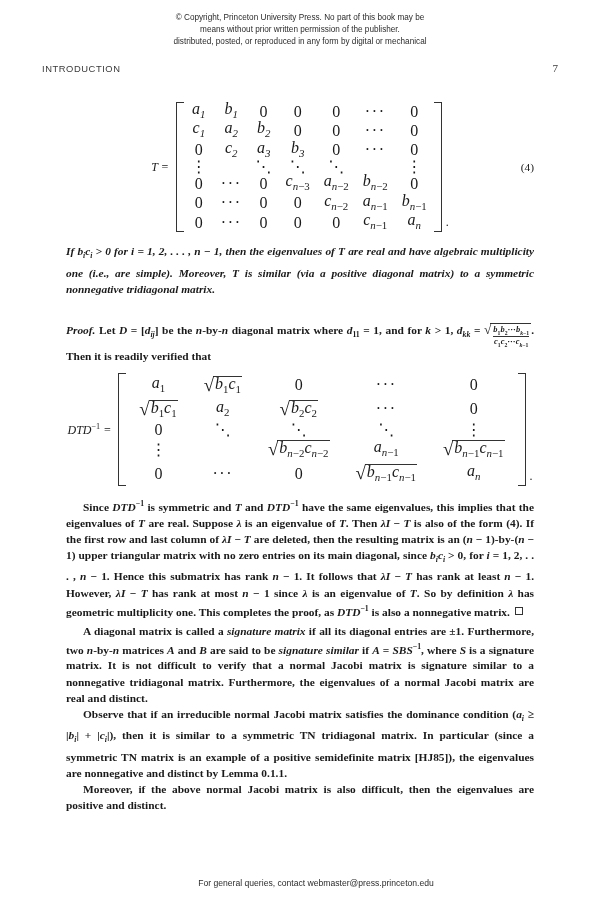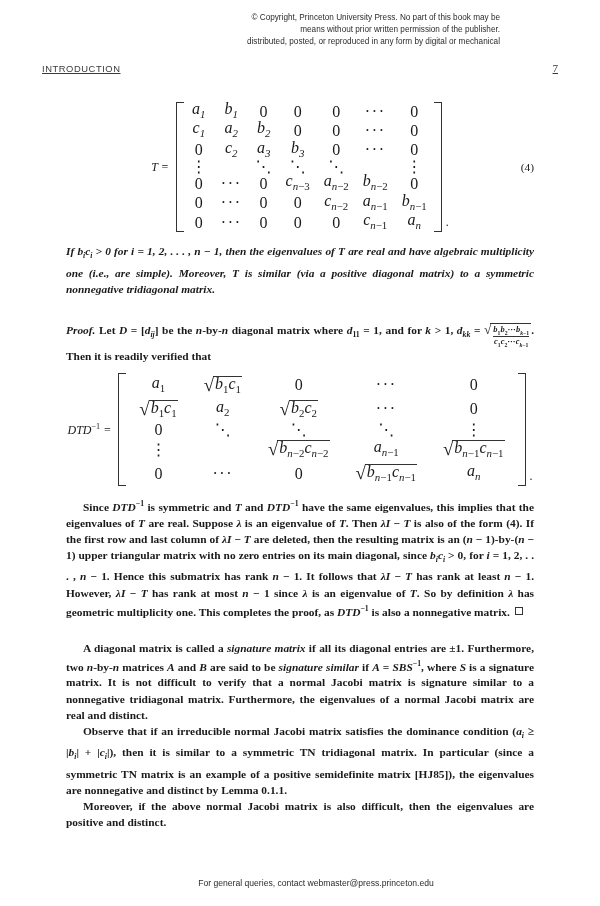--- a/index.html
+++ b/index.html
@@ -21,42 +21,41 @@
     width: 600px;
     height: 906px;
   }
 
   
   .copyright {
     position: absolute;
     top: 12px;
     left: 100px;
     width: 400px;
-    text-align: right;
+    text-align: center;
     font-family: "Liberation Sans", "DejaVu Sans", sans-serif;
     font-size: 8.2px;
     line-height: 12.2px;
     color: #2b2b2b;
   }
 
   
   .runhead {
     position: absolute;
     top: 62px;
     left: 42px;
     right: 42px;
     height: 14px;
     font-family: "Liberation Sans", "DejaVu Sans", sans-serif;
     font-size: 9.4px;
     letter-spacing: 0.55px;
     color: #3a3a3a;
     display: flex;
     justify-content: space-between;
     align-items: baseline;
-    text-decoration: underline;
   }
   .runhead .folio {
     font-family: "Liberation Serif", "DejaVu Serif", serif;
     font-size: 11px;
     letter-spacing: 0;
   }
 
   
   .col {
     position: absolute;
@@ -388,21 +387,21 @@
       for <span class="m">i</span> = 1, 2, . . . , <span class="m">n</span> − 1.
       Hence this submatrix has rank <span class="m">n</span> − 1. It follows that
       <span class="m">λI</span> − <span class="m">T</span> has rank at least
       <span class="m">n</span> − 1. However, <span class="m">λI</span> − <span class="m">T</span>
       has rank at most <span class="m">n</span> − 1 since <span class="m">λ</span> is an
       eigenvalue of <span class="m">T</span>. So by definition <span class="m">λ</span> has
       geometric multiplicity one. This completes the proof, as
       <span class="m">DTD</span><sup class="up">−1</sup> is also a nonnegative matrix.<span class="qed"></span>
     </p>
 
-    <p class="indent" style="margin-top:20px;">
+    <p class="indent" style="margin-top:3px;">
       A diagonal matrix is called a <span class="it">signature matrix</span> if all its
       diagonal entries are ±1. Furthermore, two <span class="m">n</span>-by-<span class="m">n</span>
       matrices <span class="m">A</span> and <span class="m">B</span> are said to be
       <span class="it">signature similar</span> if <span class="m">A</span> =
       <span class="m">SBS</span><sup class="up">−1</sup>, where <span class="m">S</span>
       is a signature matrix. It is not difficult to verify that a normal Jacobi matrix is
       signature similar to a nonnegative tridiagonal matrix. Furthermore, the eigenvalues of a
       normal Jacobi matrix are real and distinct.
     </p>
 

